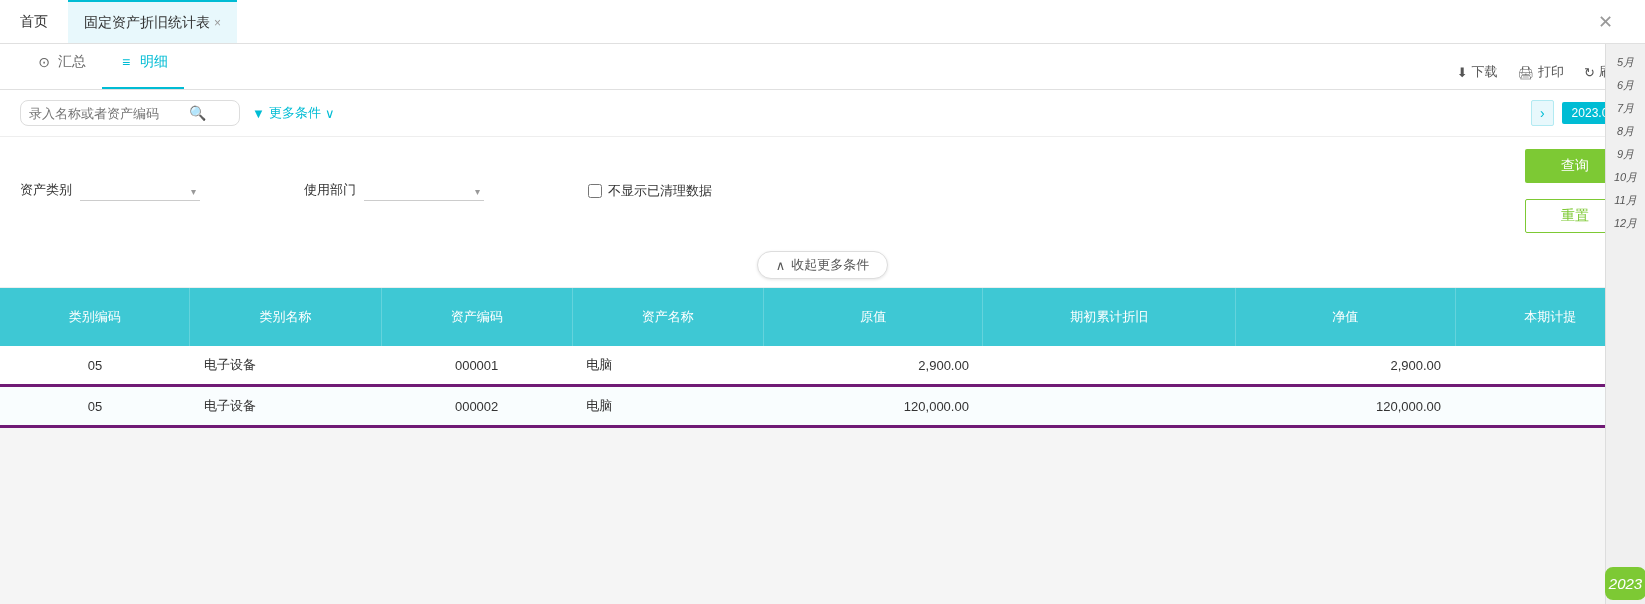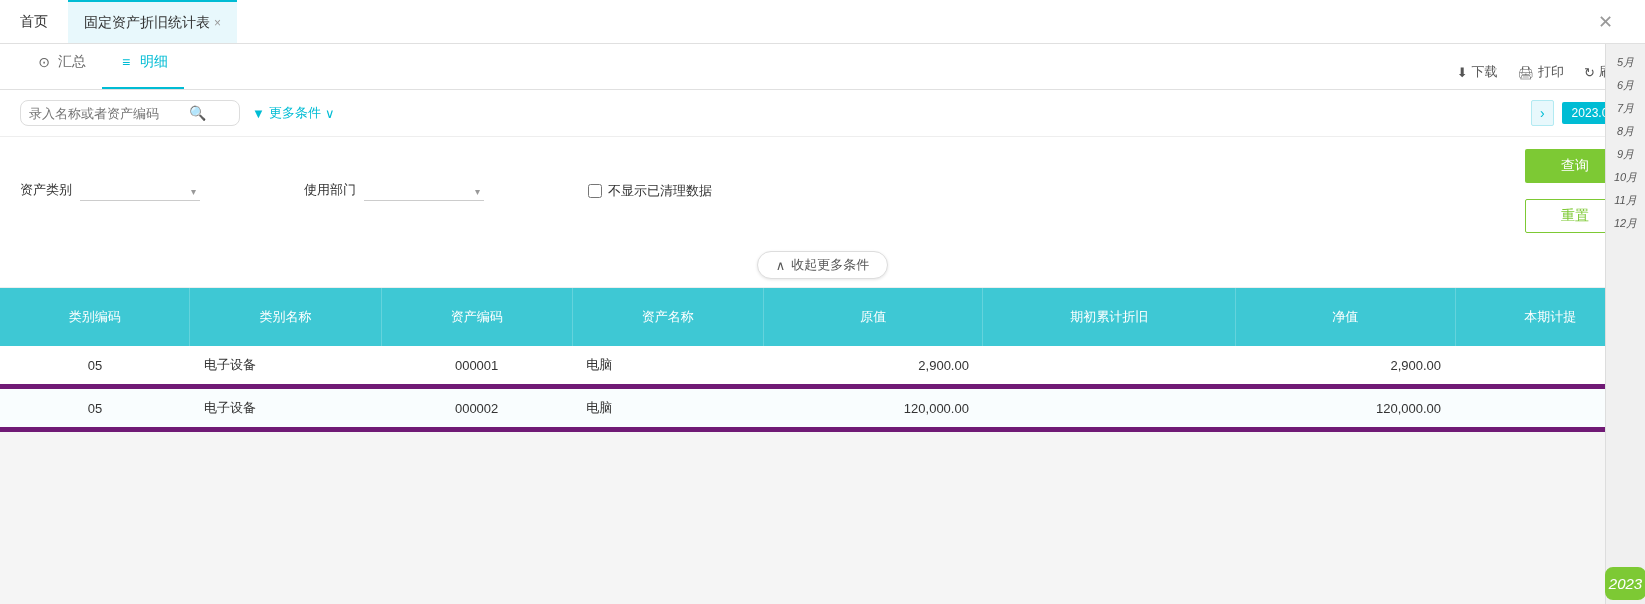--- a/index.html
+++ b/index.html
@@ -291,21 +291,21 @@
       padding: 20px 14px;
       font-size: 13px;
       font-weight: normal;
       text-align: center;
       border-right: 1px solid rgba(255,255,255,0.2);
     }
     .data-table thead th:last-child {
       border-right: none;
     }
     .data-table tbody tr {
-      border-bottom: 5px solid #701a75;
+      border-bottom: 3px solid #701a75;
       margin-left: 11px;
     }
     .data-table tbody tr:nth-child(even) {
       background: #f9fdfe;
     }
     .data-table tbody td {
       padding: 10px 14px;
       font-size: 13px;
       color: #333;
     }

